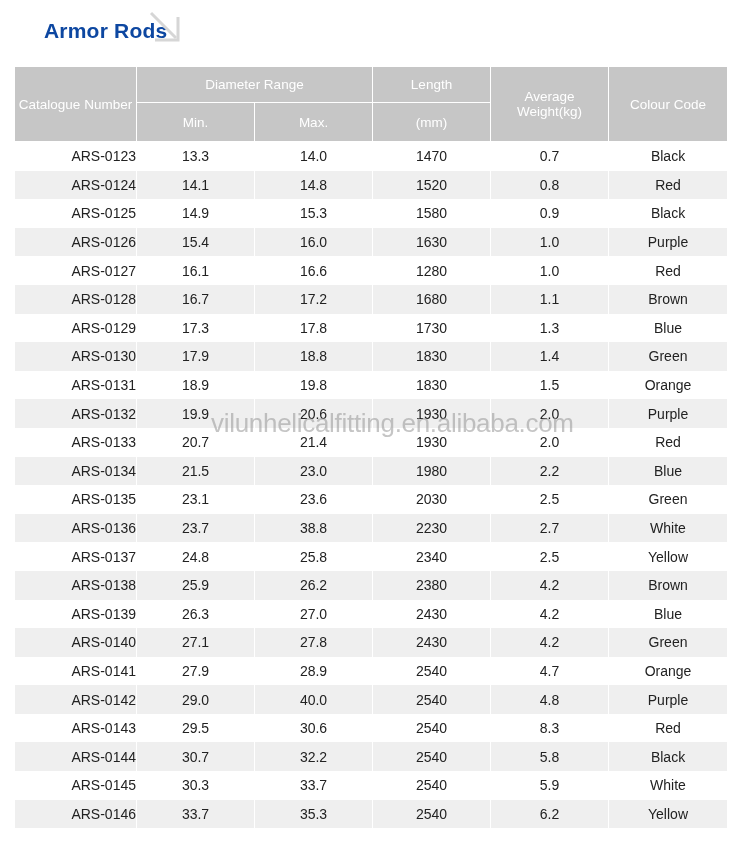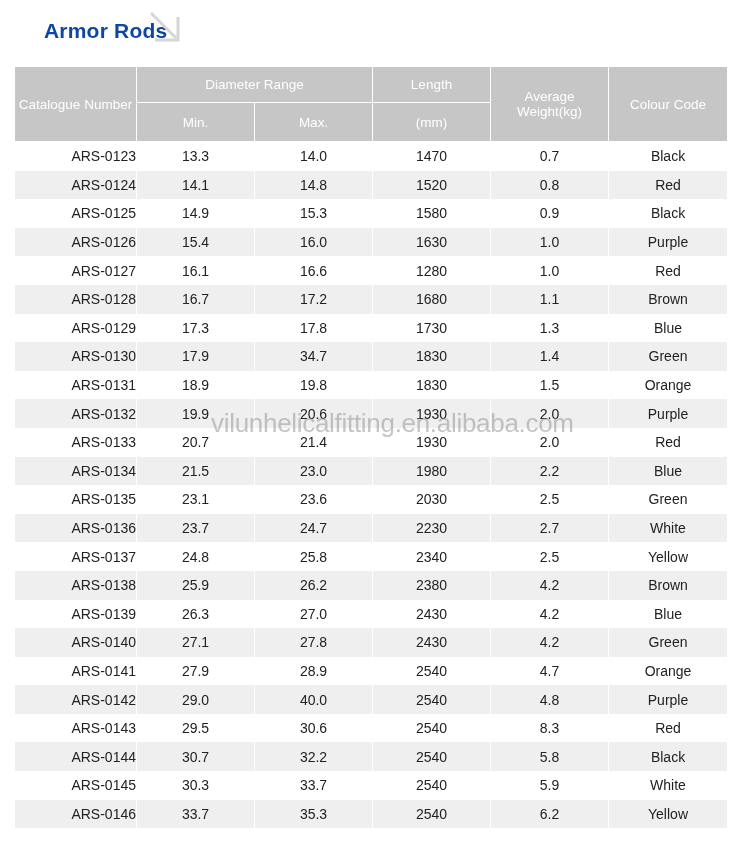--- a/index.html
+++ b/index.html
@@ -180,21 +180,21 @@
         <td class="cat">ARS-0129</td>
         <td>17.3</td>
         <td>17.8</td>
         <td>1730</td>
         <td>1.3</td>
         <td>Blue</td>
       </tr>
       <tr>
         <td class="cat">ARS-0130</td>
         <td>17.9</td>
-        <td>34.7</td>
+        <td>18.8</td>
         <td>1830</td>
         <td>1.4</td>
         <td>Green</td>
       </tr>
       <tr>
         <td class="cat">ARS-0131</td>
         <td>18.9</td>
         <td>19.8</td>
         <td>1830</td>
         <td>1.5</td>
@@ -228,21 +228,21 @@
         <td class="cat">ARS-0135</td>
         <td>23.1</td>
         <td>23.6</td>
         <td>2030</td>
         <td>2.5</td>
         <td>Green</td>
       </tr>
       <tr>
         <td class="cat">ARS-0136</td>
         <td>23.7</td>
-        <td>24.7</td>
+        <td>38.8</td>
         <td>2230</td>
         <td>2.7</td>
         <td>White</td>
       </tr>
       <tr>
         <td class="cat">ARS-0137</td>
         <td>24.8</td>
         <td>25.8</td>
         <td>2340</td>
         <td>2.5</td>

